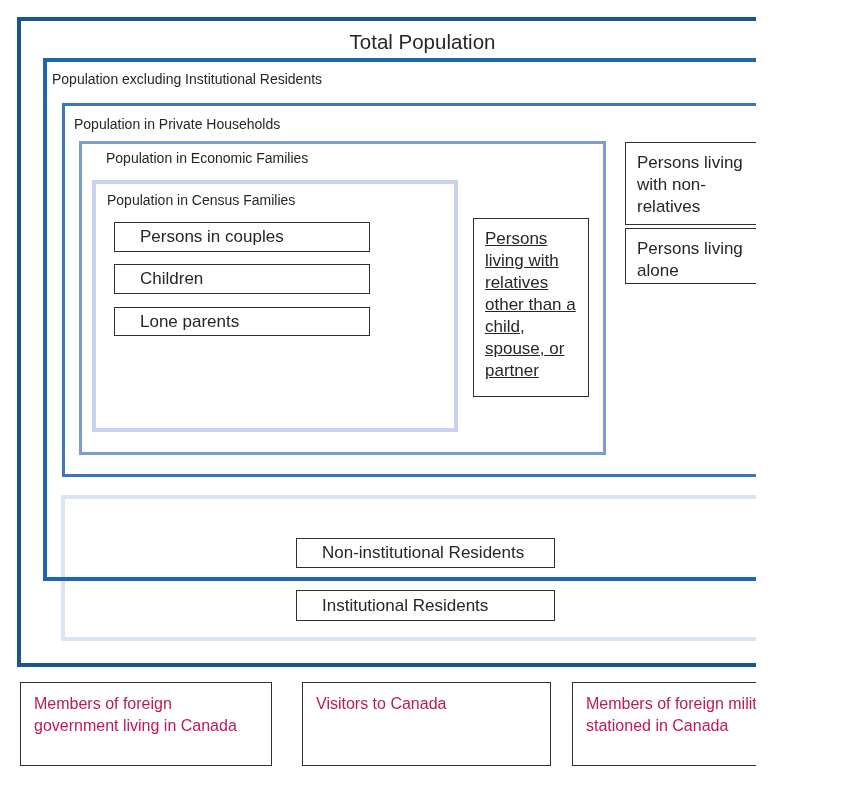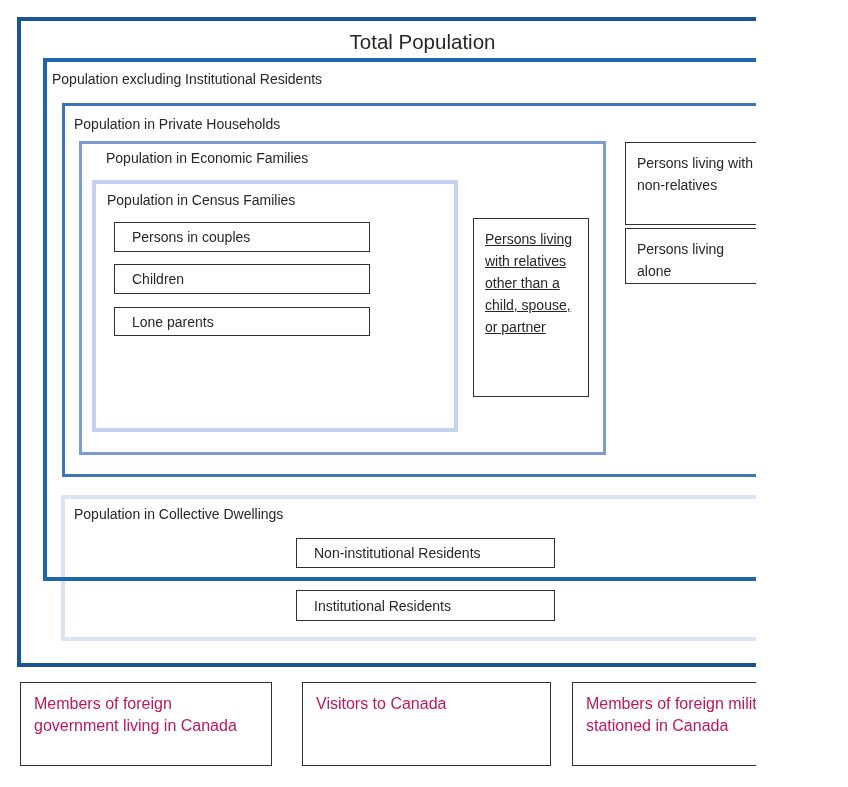--- a/index.html
+++ b/index.html
@@ -25,28 +25,28 @@
   .b-excl       { border: 4px solid #1f67ad; }
   .b-priv       { border: 3px solid #3c76b8; }
   .b-econ       { border: 3px solid #7d9dd2; }
   .b-census     { border: 4px solid #c6d2ee; }
   .b-collective { border: 4px solid #dce3f4; }
   .leaf {
     position: absolute;
     box-sizing: border-box;
     border: 1.5px solid #2f2f2f;
     background: #ffffff;
-    font-size: 14px;
+    font-size: 17px;
     line-height: 22px;
     color: #262626;
   }
   .leaf-center {
     display: flex;
     align-items: center;
-    padding-left: 17px;
+    padding-left: 25px;
   }
   .leaf-para {
     padding: 9px 8px 0 11px;
   }
   .label {
     position: absolute;
     white-space: nowrap;
     font-size: 14px;
     color: #262626;
   }
@@ -90,21 +90,20 @@
   <div class="title">Total Population</div>
 
   <div class="label" style="left:52px; top:71px;">Population excluding Institutional Residents</div>
 
   <div class="label" style="left:74px; top:116px;">Population in Private Households</div>
 
   <div class="label" style="left:90px; top:150px;margin-left:16px;">Population in Economic Families</div>
 
   <div class="label" style="left:107px; top:192px;">Population in Census Families</div>
 
-  <div class="label" style="left:74px; top:506px;">Population in Collective Dwellings</div>
 
   <div class="leaf leaf-center" style="left:114px; top:222px; width:256px; height:30px;">Persons in couples</div>
 
   <div class="leaf leaf-center" style="left:114px; top:264px; width:256px; height:30px;">Children</div>
 
   <div class="leaf leaf-center" style="left:114px; top:307px; width:256px; height:29px;">Lone parents</div>
 
   <div class="leaf leaf-para" style="left:473px; top:218px; width:116px; height:179px;text-decoration:underline;">Persons living with relatives other than a child, spouse, or partner</div>
 
   <div class="leaf leaf-para" style="left:625px; top:142px; width:145px; height:83px;">Persons living with non-relatives</div>

